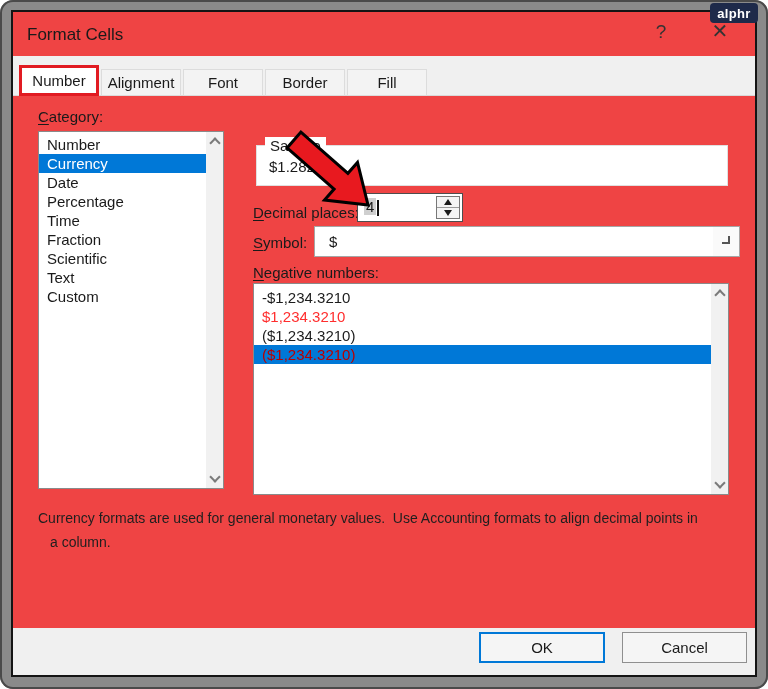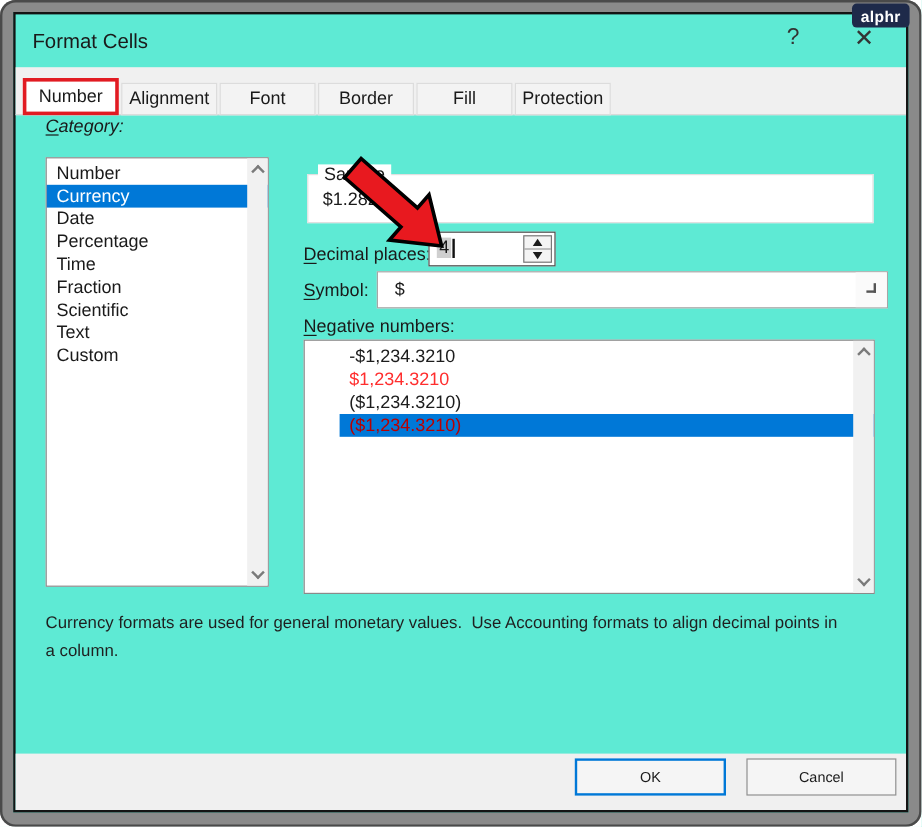--- a/index.html
+++ b/index.html
@@ -14,21 +14,21 @@
   }
   .badge {
     position:absolute; left:710px; top:3px; width:48px; height:20px;
     background:var(--badge-bg,#1e2a4a); border-radius:4px;
     color:#fff; font-size:13px; font-weight:bold;
     display:flex; align-items:center; justify-content:center;
     z-index:30; letter-spacing:.3px;
   }
   .dialog {
     position:absolute; left:11px; top:10px; width:746px; height:667px;
-    background:#5eead4; border:2px solid #141414;
+    background:#ef4444; border:2px solid #141414;
   }
 
   
   .title { position:absolute; left:14px; top:13px; font-size:17px; color:#1a1a1a; }
   .help  { position:absolute; left:636px; top:9px; width:24px; text-align:center;
            font-size:19px; color:#333; cursor:default; }
   .close { position:absolute; left:694px; top:7px; width:26px; text-align:center;
            font-size:20px; color:#333; font-weight:300; cursor:default; }
 
   
@@ -110,36 +110,36 @@
     position:absolute; right:0; top:0; bottom:0; width:26px; background:#fafafa;
     display:flex; align-items:center; justify-content:center;
   }
   .combo-btn .chev { margin:0 0 3px 0; border-color:#555; }
 
   
   .neglist {
     position:absolute; left:240px; top:271px; width:476px; height:212px;
     background:#fff; border:1px solid #8a8a8a;
   }
-  .neglist .list-items { padding-top:4px;margin-left:29px; }
+  .neglist .list-items { padding-top:4px; }
   .c-black { color:#1c1c1c; }
   .c-red   { color:var(--neg-red,#ff2e2e); }
   .neglist .li.selrow { background:var(--accent,#0078d7); }
   .neglist .li.selrow.c-red { color:var(--neg-sel,#b80000); }
 
   
   .desc-line { position:absolute; left:25px; font-size:14px; color:#1f1f1f; white-space:pre; }
   .desc-line.l1 { top:498px; }
-  .desc-line.l2 { top:522px; }
+  .desc-line.l2 { top:522px;margin-left:12px; }
 
   
   .band { position:absolute; left:0; bottom:0; width:100%; height:47px; background:#f0f0f0; }
   .btn {
     position:absolute; top:620px; width:126px; height:31px;
-    background:#f5f5f5; font-size:12px; color:#1a1a1a;
+    background:#f5f5f5; font-size:15px; color:#1a1a1a;
     display:flex; align-items:center; justify-content:center;
   }
   .btn.ok     { left:466px; border:2px solid var(--accent,#0078d7); }
   .btn.cancel { left:609px; width:125px; border:1px solid #8f8f8f; }
 
   
   .arrow-svg { position:absolute; left:267px; top:116px; z-index:6; pointer-events:none; }
 </style>
 </head>
 <body>
@@ -165,26 +165,23 @@
       </div>
       <div class="tab">
         <span>Font</span>
       </div>
       <div class="tab">
         <span>Border</span>
       </div>
       <div class="tab">
         <span>Fill</span>
       </div>
-      <div class="tab">
-        <span>Protection</span>
-      </div>
-    </div>
-
-    <label class="fieldlabel" style="left:25px; top:85px;font-style:italic;"><u>C</u><span>ategory:</span></label>
+    </div>
+
+    <label class="fieldlabel" style="left:25px; top:96px;"><u>C</u><span>ategory:</span></label>
     <div class="catlist">
       <div class="list-items">
           <div class="li">Number</div>
           <div class="li sel">Currency</div>
           <div class="li">Date</div>
           <div class="li">Percentage</div>
           <div class="li">Time</div>
           <div class="li">Fraction</div>
           <div class="li">Scientific</div>
           <div class="li">Text</div>

